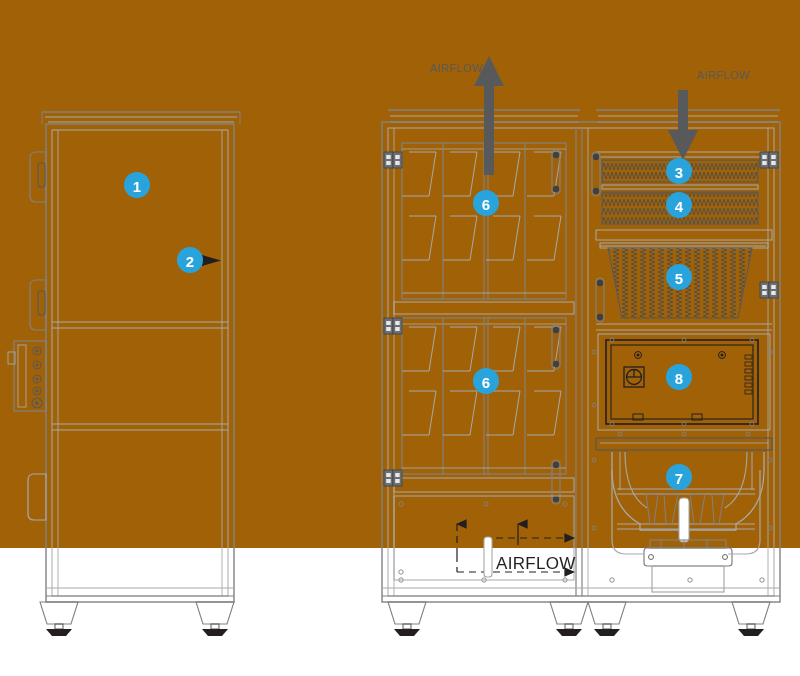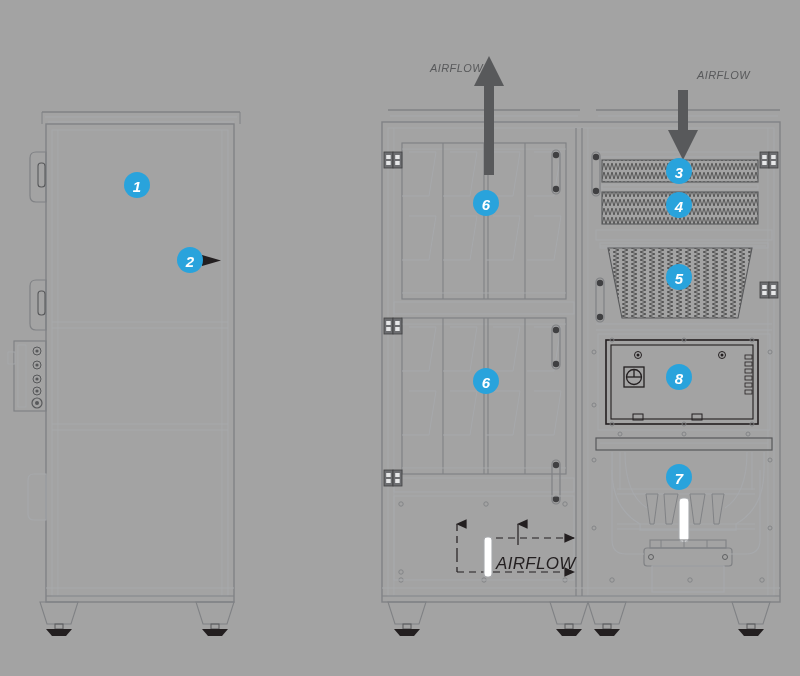--- a/index.html
+++ b/index.html
@@ -1,17 +1,17 @@
 <!DOCTYPE html>
 <html><head>
 <meta charset="utf-8">
 <style>
   html,body{margin:0;padding:0;background:#ffffff;}
   body{width:800px;height:676px;font-family:"Liberation Sans",sans-serif;overflow:hidden;}
-  #stage{position:relative;width:800px;height:676px;background:#a3a3a3;font-style:italic;}
+  #stage{position:relative;width:800px;height:548px;background:#a16207;}
   svg{display:block;}
   .badge-num{font-family:"Liberation Sans",sans-serif;font-size:15px;font-weight:bold;fill:#ffffff;text-anchor:middle;dominant-baseline:central;}
   .flow-label{font-family:"Liberation Sans",sans-serif;font-size:11px;fill:#58595b;letter-spacing:.4px;}
   .flow-label-big{font-family:"Liberation Sans",sans-serif;font-size:17px;fill:#231f20;letter-spacing:.3px;}
 </style>
 </head>
 <body>
 
 <div id="stage">
 <svg width="800" height="676" viewBox="0 0 800 676">

